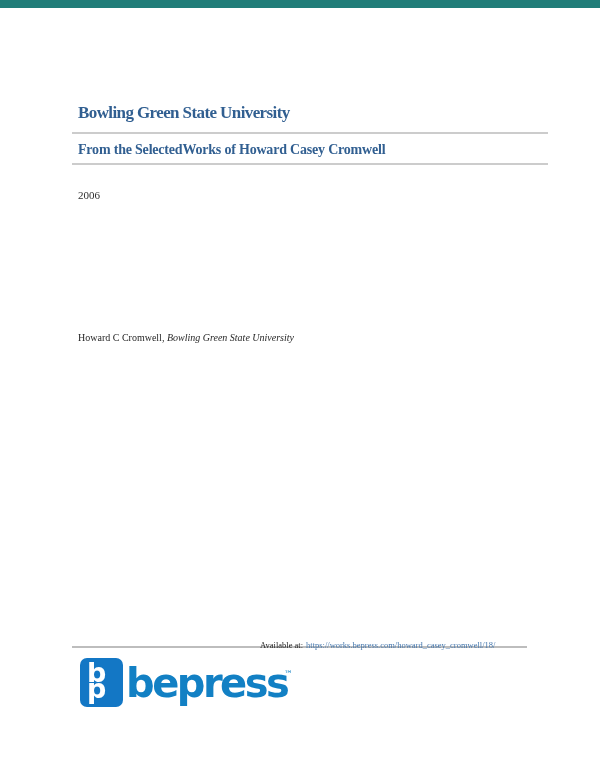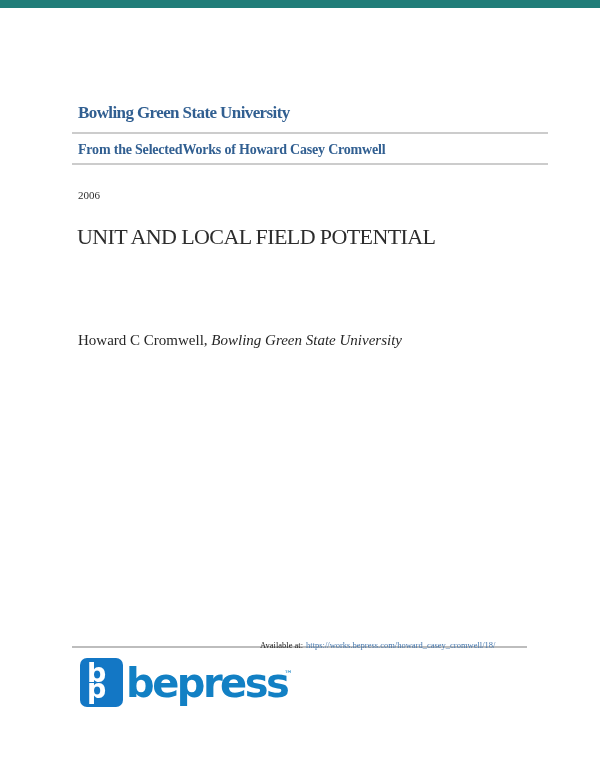--- a/index.html
+++ b/index.html
@@ -33,21 +33,21 @@
   }
 
   .year { left: 78px; top: 189px; font-size: 11px; color: #2f2f2f; }
 
   .doc-title {
     left: 77px; top: 223px; width: 460px;
     font-size: 22px; line-height: 27px; letter-spacing: -0.6px;
     color: #2c2c2c;
   }
 
-  .author { left: 78px; top: 332px; width: 460px; font-size: 15px; color: #262626; }
+  .author { left: 78px; top: 332px; width: 460px; font-size: 10px; color: #262626; }
   .author .affiliation { font-style: italic; }
 
   
   .available {
     left: 260px; top: 640px; width: 300px;
     font-size: 8.5px; color: #222222; letter-spacing: 0;
   }
   .available .url { color: #4577ad; margin-left: 3px; }
 
   .logo-mark {
@@ -83,21 +83,20 @@
 
 <div class="abs rule rule-top"></div>
 
 <div class="abs collection">From the SelectedWorks of Howard Casey Cromwell</div>
 
 <div class="abs rule rule-middle"></div>
 
 <div class="abs year">2006</div>
 
 <div class="abs doc-title">
-  <div>UNIT AND LOCAL FIELD POTENTIAL</div>
 </div>
 
 <div class="abs author">
   <span>Howard C Cromwell,</span>
   <span class="affiliation">Bowling Green State University</span>
 </div>
 
 <div class="abs rule rule-bottom"></div>
 
 <div class="abs available">

